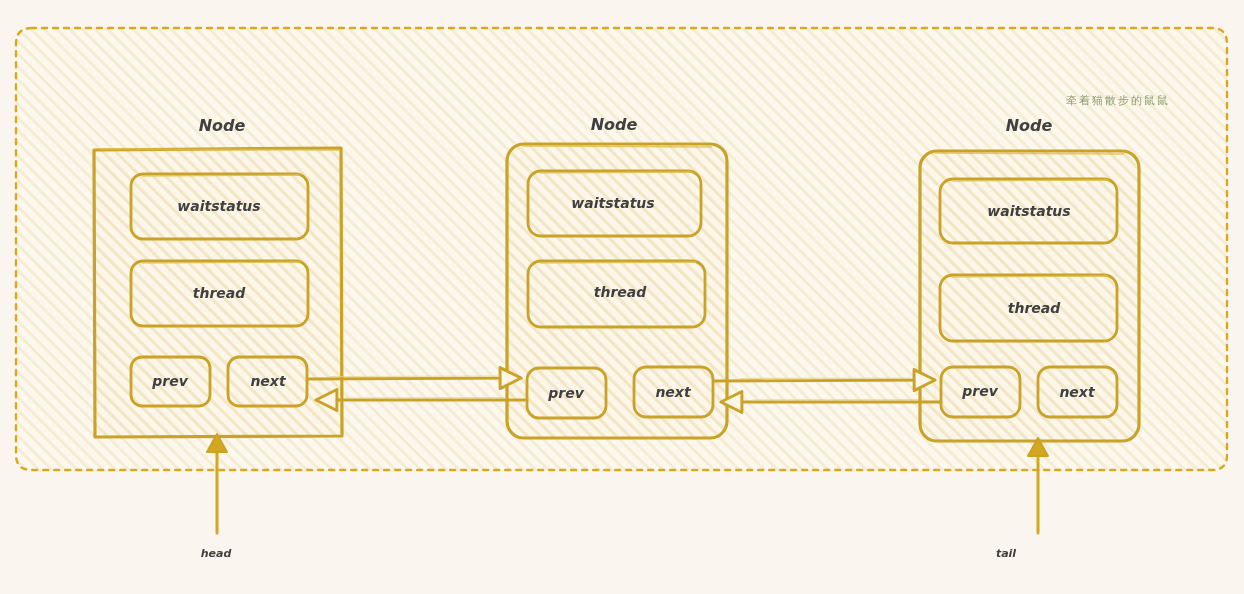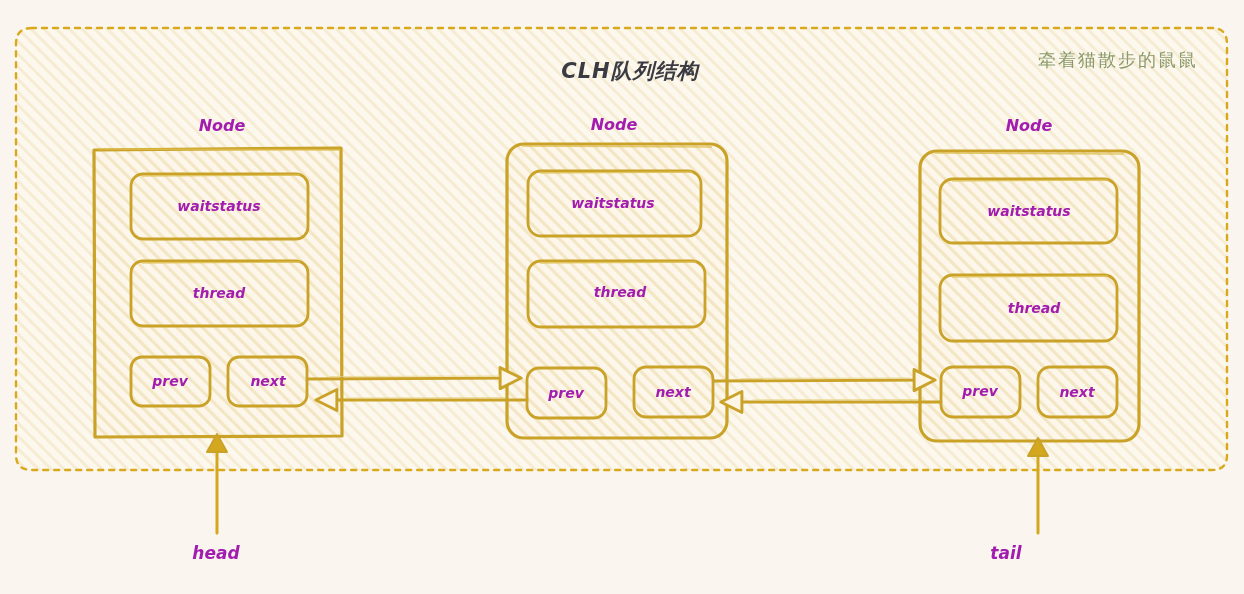--- a/index.html
+++ b/index.html
@@ -22,49 +22,50 @@
   }
   #stage svg {
     position: absolute;
     top: 0;
     left: 0;
     width: 1244px;
     height: 594px;
   }
   .lbl {
     position: absolute;
-    color: #a21caf;
+    color: #404040;
     font-family: "DejaVu Sans", sans-serif;
     font-style: italic;
     font-weight: bold;
     white-space: nowrap;
     transform: translate(-50%, -50%);
     text-align: center;
     pointer-events: none;
   }
   .lbl-title {
     font-size: 21px;
     letter-spacing: 1px;
     color: #3a3a42;
   }
   .lbl-node {
     font-size: 16px;
   }
   .lbl-field {
     font-size: 14px;
   }
   .lbl-ht {
-    font-size: 17px;
+    font-size: 11px;
   }
   .lbl-watermark {
-    font-size: 18px;
+    font-size: 11px;
     font-style: normal;
     font-weight: normal;
     color: #8a9a6b;
     letter-spacing: 2px;
+    margin-top: 40px;
   }
 </style>
 </head>
 <body>
 
 <div id="stage">
 
   <svg viewBox="0 0 1244 594" xmlns="http://www.w3.org/2000/svg">
     <defs>
       <pattern id="hatch" width="9" height="9" patternUnits="userSpaceOnUse" patternTransform="rotate(-45)">
@@ -150,21 +151,20 @@
     </g>
 
     <g>
       <path d="M 217 533 L 217 443" fill="none" stroke="#d4a81e" stroke-width="3" stroke-linecap="round" marker-end="url(#arrowSolid)"></path>
     </g>
     <g>
       <path d="M 1038 533 L 1038 447" fill="none" stroke="#d4a81e" stroke-width="3" stroke-linecap="round" marker-end="url(#arrowSolid)"></path>
     </g>
   </svg>
 
-  <div class="lbl lbl-title" style="left:630px; top:71px;">CLH队列结构</div>
 
   <div class="lbl lbl-watermark" style="left:1118px; top:60px;">牵着猫散步的鼠鼠</div>
 
   <div class="lbl lbl-node" style="left:222px; top:125px;">Node</div>
   <div class="lbl lbl-node" style="left:614px; top:124px;">Node</div>
   <div class="lbl lbl-node" style="left:1029px; top:125px;">Node</div>
 
   <div class="lbl lbl-field" style="left:219px; top:206px;">waitstatus</div>
   <div class="lbl lbl-field" style="left:219px; top:293px;">thread</div>
   <div class="lbl lbl-field" style="left:170px; top:381px;">prev</div>

